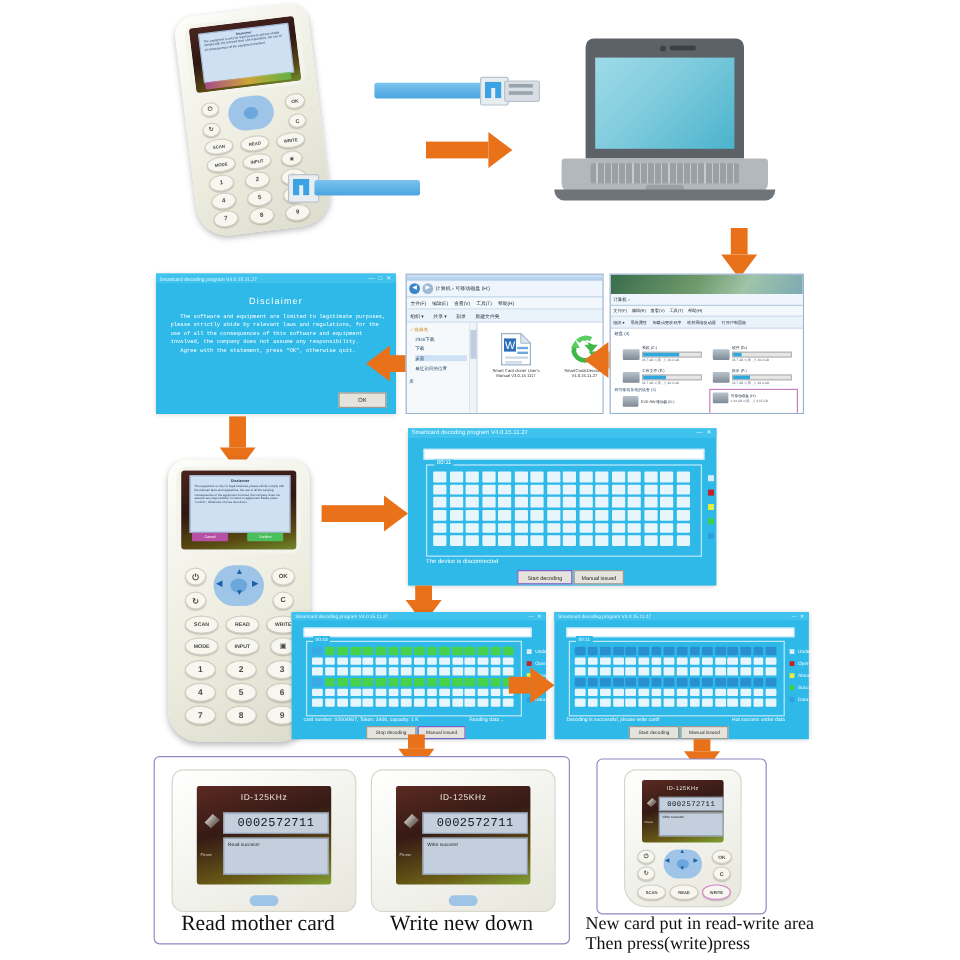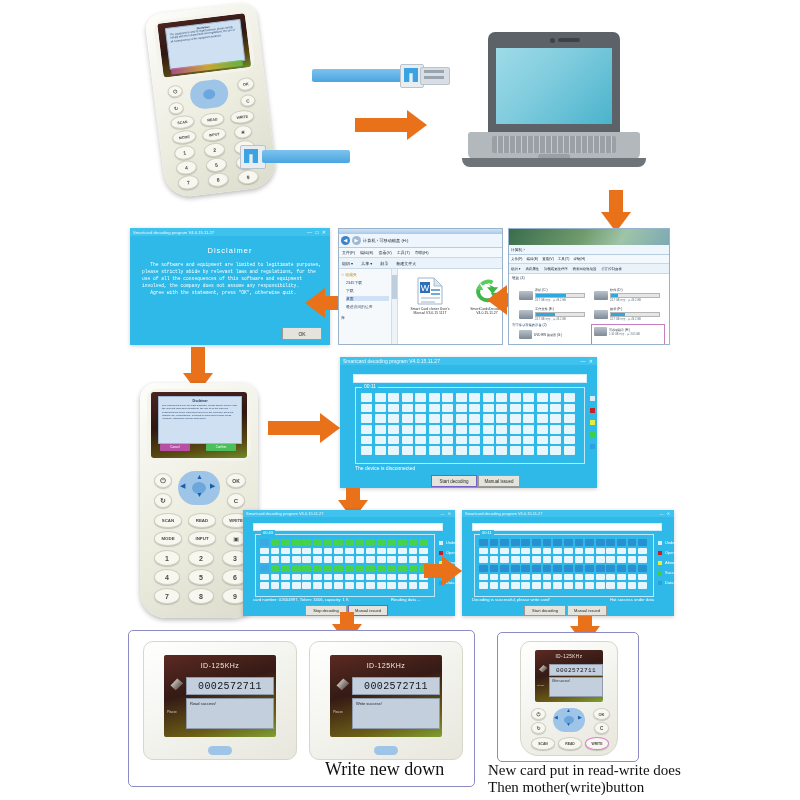--- a/index.html
+++ b/index.html
@@ -850,20 +850,21 @@
       <div class="msgbox" style="left:22px;top:43px;width:86px;height:29px;">
         <div style="font-size:4px;padding:2px 3px;">Write success!</div>
       </div>
       <div class="sidelbl" style="left:3px;top:55px;font-size:3.2px;">Please</div>
       <div style="position:absolute;left:5px;top:22px;width:15px;height:14px;
            background:linear-gradient(130deg,#e6e2da 30%,#8d8780 60%,#4a4540);clip-path:polygon(10% 60%,55% 10%,95% 45%,45% 95%);opacity:.85;"></div>
     </div>
     <div style="position:absolute;left:64px;top:104px;width:24px;height:9px;border-radius:5px;background:#9ec4e8;"></div>
   </div>
 
+  <div class="caption" style="left:22px;top:128px;font-size:18px;">Read mother card</div>
   <div class="caption" style="left:196px;top:128px;font-size:18px;">Write new down</div>
 </div>
 
 <div class="panel" style="left:497px;top:632px;width:140px;height:128px;">
   <div class="card-shell" style="left:22px;top:8px;width:96px;height:113px;border-radius:10px 10px 18px 18px;">
     <div class="card-screen" style="left:14px;top:8px;width:68px;height:52px;">
       <div class="idlbl" style="top:4px;font-size:4.6px;">ID-125KHz</div>
       <div class="idbox" style="left:14px;top:14px;width:52px;height:10px;font-size:6px;">0002572711</div>
       <div class="msgbox" style="left:14px;top:27px;width:52px;height:18px;">
         <div style="font-size:2.8px;padding:1px 2px;">Write success!</div>
@@ -884,14 +885,14 @@
     <div class="rkey" style="left:72px;top:66px;width:15px;height:10px;font-size:4px;">OK</div>
     <div class="rkey" style="left:10px;top:80px;width:13px;height:10px;font-size:5px;">↻</div>
     <div class="rkey" style="left:73px;top:80px;width:13px;height:10px;font-size:4.5px;">C</div>
 
     <div class="rkey wide" style="left:10px;top:95px;width:22px;height:11px;font-size:3.4px;">SCAN</div>
     <div class="rkey wide" style="left:37px;top:95px;width:22px;height:11px;font-size:3.4px;">READ</div>
     <div class="rkey wide hl" style="left:64px;top:95px;width:22px;height:11px;font-size:3.4px;">WRITE</div>
   </div>
 </div>
 
-<div class="caption" style="left:488px;top:762px;font-size:15px;">New card put in read-write does</div>
-<div class="caption" style="left:488px;top:779px;font-size:15px;">Then mother(write)button</div>
+<div class="caption" style="left:488px;top:762px;font-size:15px;">New card put in read-write area</div>
+<div class="caption" style="left:488px;top:779px;font-size:15px;">Then press(write)press</div>
 
 </body></html>

